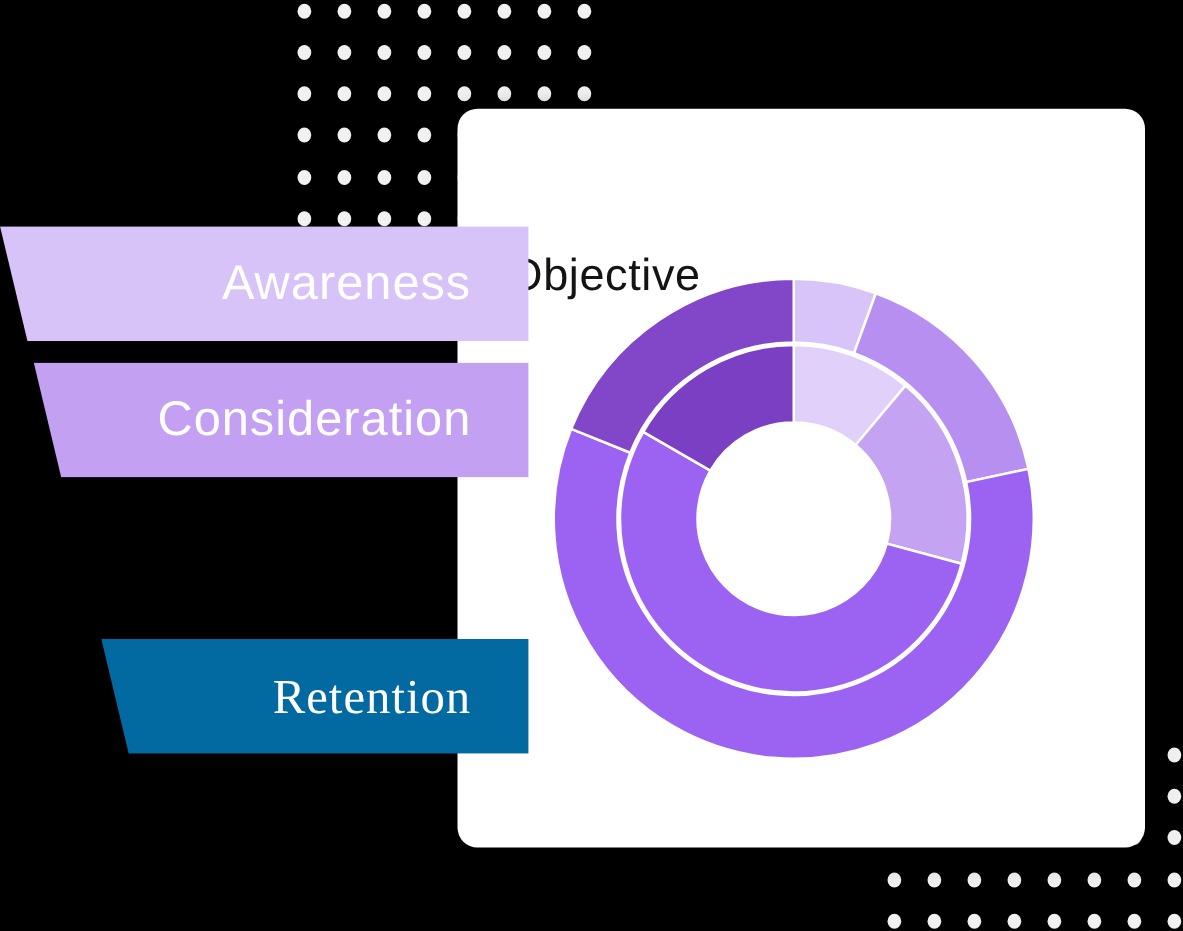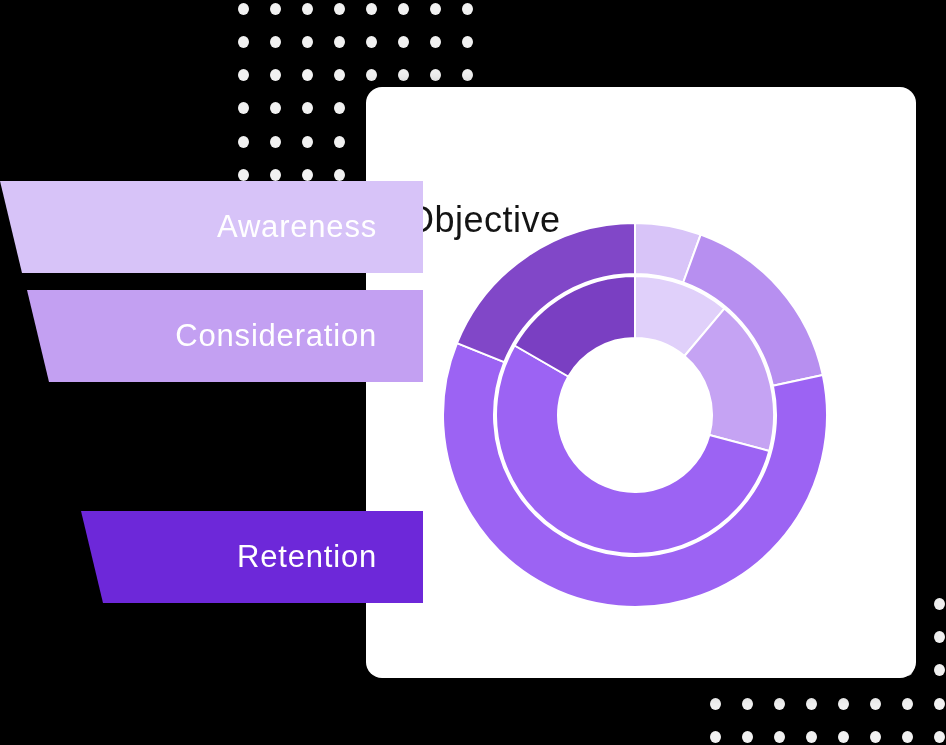--- a/index.html
+++ b/index.html
@@ -31,21 +31,21 @@
   .donut-svg { position: absolute; left: 0; top: 0; width: 550px; height: 591px; }
 
   
   .funnel { position: absolute; inset: 0; z-index: 3; }
   .funnel-bar {
     position: absolute; left: 0; width: 423px; height: 92px;
     display: flex; align-items: center; justify-content: flex-end;
     box-sizing: border-box; padding-right: 46px;
   }
   .funnel-bar span {
-    color: #ffffff; font-size: 31px; font-weight: 400;
+    color: #ffffff; font-size: 39px; font-weight: 400;
     letter-spacing: 0.8px; white-space: nowrap;
   }
   .bar-0 { top: 181px; clip-path: polygon(0px 0px, 423px 0px, 423px 92px, 22px 92px); }
   .bar-1 { top: 290px; clip-path: polygon(27px 0px, 423px 0px, 423px 92px, 49px 92px); padding-left: 13px; }
   .bar-2 { top: 400px; clip-path: polygon(53px 0px, 423px 0px, 423px 92px, 76px 92px); }
   .bar-3 { top: 511px; clip-path: polygon(81px 0px, 423px 0px, 423px 92px, 103px 92px); }
 </style>
 </head>
 <body style="background: rgb(0, 0, 0);">
 
@@ -158,18 +158,18 @@
     <h1 class="card-title">Objective</h1>
   </div>
 
   <div class="funnel">
     <div class="funnel-bar bar-0" style="background: rgb(215, 195, 248);">
       <span style="color: rgb(255, 255, 255);">Awareness</span>
     </div>
     <div class="funnel-bar bar-1" style="background: rgb(195, 160, 242);">
       <span style="color: rgb(255, 255, 255);">Consideration</span>
     </div>
-    <div class="funnel-bar bar-3" style="background: #6d28d9;">
+    <div class="funnel-bar bar-3" style="background: #0369a1; font-family: Liberation Serif, serif;">
       <span style="color: rgb(255, 255, 255);">Retention</span>
     </div>
   </div>
 
 </div>
 
 </body></html>

